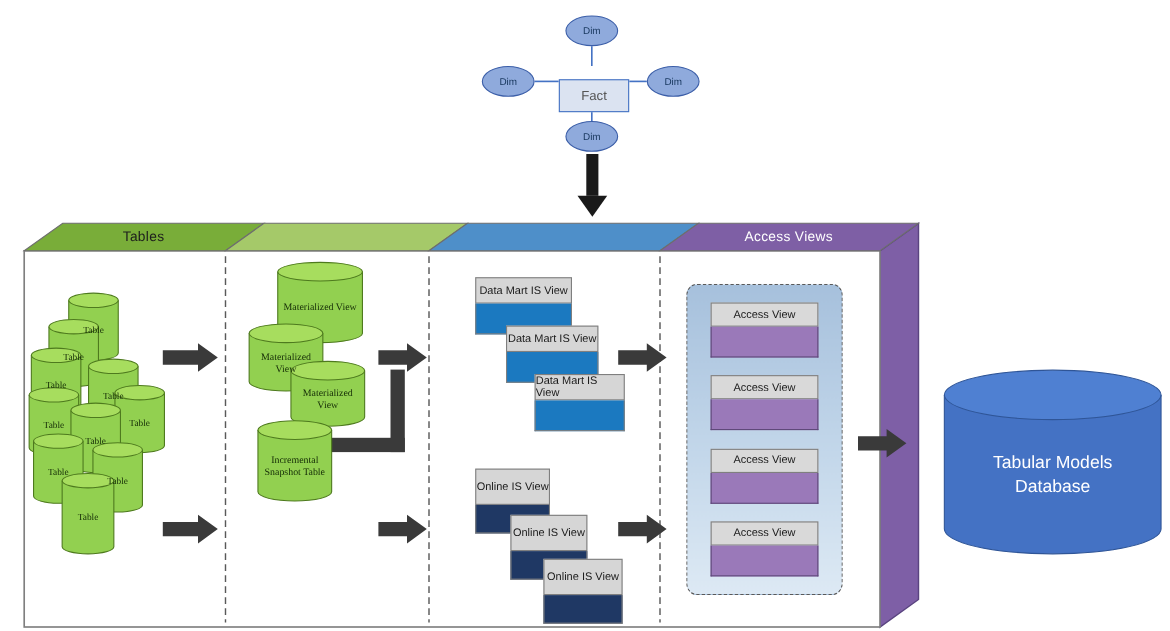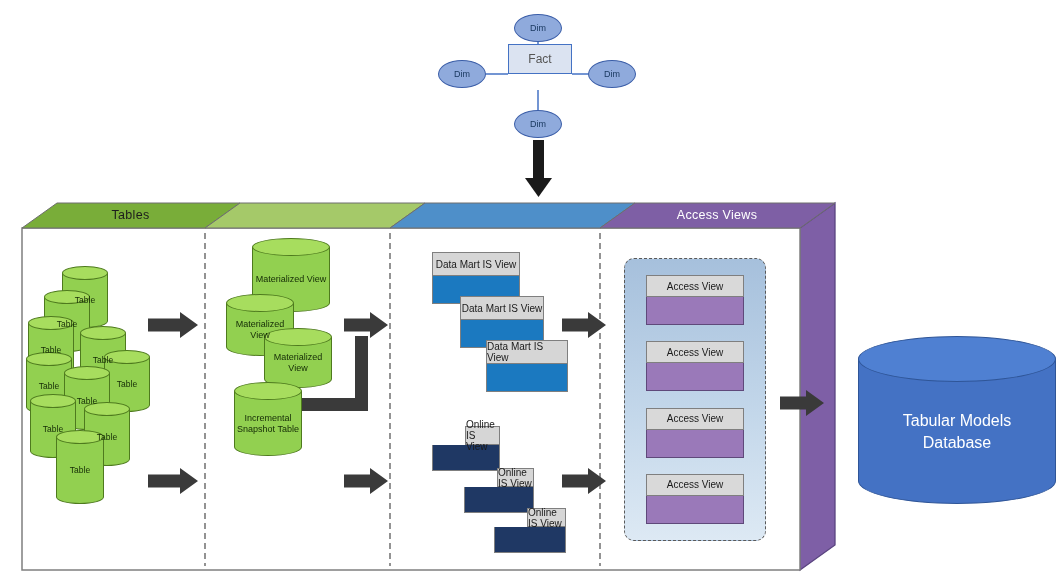--- a/index.html
+++ b/index.html
@@ -21,32 +21,32 @@
   
   .cyl{position:absolute;}
   .cyl .top{position:absolute;left:0;top:0;width:100%;height:var(--th);border-radius:50%;
             background:var(--cfill-top);border:1.6px solid var(--cstroke);box-sizing:border-box;z-index:2;}
   .cyl .body{position:absolute;left:0;top:calc(var(--th)/2);width:100%;bottom:0;
              background:var(--cfill);border:1.6px solid var(--cstroke);
              border-radius:0 0 50% 50% / 0 0 calc(var(--th)/2) calc(var(--th)/2);
              box-sizing:border-box;display:flex;align-items:center;justify-content:center;}
   .cyl .label{position:relative;z-index:3;text-align:center;line-height:1.15;padding:0 2px;}
   .cyl.green{--cfill:#92d050;--cfill-top:#a7dd5e;--cstroke:#4e7a1e;--th:14px;}
-  .cyl.green .label{font-size:8.5px;color:#142b06;}
+  .cyl.green .label{font-size:8.5px;color:#142b06;font-family:Liberation Serif, serif;}
   .cyl.green.big{--th:18px;} .cyl.green.big .label{font-size:9px;}
   .cyl.db{--cfill:#4472c4;--cfill-top:#4f80d2;--cstroke:#2f5597;--th:46px;}
   .cyl.db .label{font-size:16px;color:#ffffff;line-height:1.35;width:150px;}
 
   
   .card{position:absolute;box-sizing:border-box;padding-left:24px;}
   .card .card-label{background:#d6d6d6;border:1.2px solid #7f7f7f;display:flex;align-items:center;
                     justify-content:center;font-size:10px;color:#1a1a1a;box-sizing:border-box;}
   .card .card-body{border:1.2px solid #7f7f7f;border-top:none;box-sizing:border-box;}
   .card.dm .card-label{height:24px;} .card.dm .card-body{height:28px;background:#1b79c0;}
-  .card.on .card-label{height:19px;margin-left:33px;} .card.on .card-body{height:26px;background:#1f3864;}
+  .card.on .card-label{height:33px;} .card.on .card-body{height:26px;background:#1f3864;}
 
   
   .access-panel{position:absolute;left:624px;top:258px;width:142px;height:283px;
                 border:1.6px dashed #595959;border-radius:10px;
                 background:linear-gradient(180deg,#a6c0dc 0%,#c3d7ea 55%,#dde9f4 100%);
                 display:flex;flex-direction:column;align-items:center;justify-content:space-evenly;box-sizing:border-box;}
   .access-group{width:98px;}
   .access-label{height:22px;background:#d9d9d9;border:1.2px solid #7f7f7f;display:flex;align-items:center;
                 justify-content:center;font-size:10px;color:#1a1a1a;box-sizing:border-box;}
   .access-bar{height:28px;background:#9a79b9;border:1.2px solid #5f497a;border-top:none;box-sizing:border-box;}
@@ -94,21 +94,21 @@
       <polygon points="562,474.5 588,474.5 588,468 606,481 588,494 588,487.5 562,487.5"></polygon>
       <polygon points="780,396.5 806,396.5 806,390 824,403 806,416 806,409.5 780,409.5"></polygon>
       <rect x="298" y="398" width="70" height="13"></rect>
       <rect x="355" y="336" width="13" height="75"></rect>
     </g>
   </svg>
 
   <div class="hdr dark" style="left:39px;top:204px;width:183px">Tables</div>
   <div class="hdr light" style="left:617px;top:204px;width:200px">Access Views</div>
 
-  <div class="fact" style="left:508px;top:44px">
+  <div class="fact" style="left:508px;top:72px">
     <span>Fact</span>
   </div>
   <div class="dim" style="left:514px;top:14px">Dim</div>
   <div class="dim" style="left:438px;top:60px">Dim</div>
   <div class="dim" style="left:588px;top:60px">Dim</div>
   <div class="dim" style="left:514px;top:110px">Dim</div>
 
   <div class="cyl green" style="left:62px;top:266px;width:46px;height:62px">
     <div class="top"></div>
     <div class="body">

